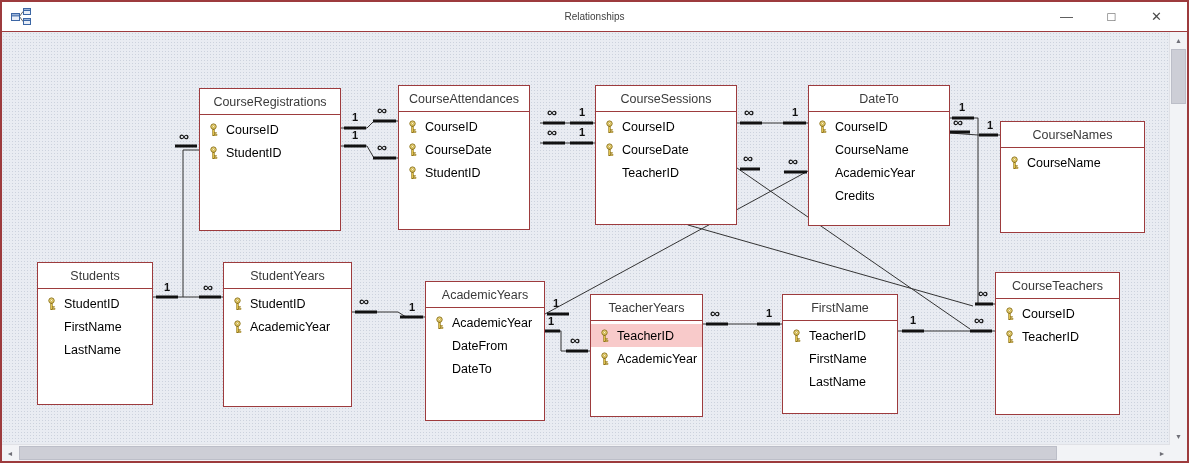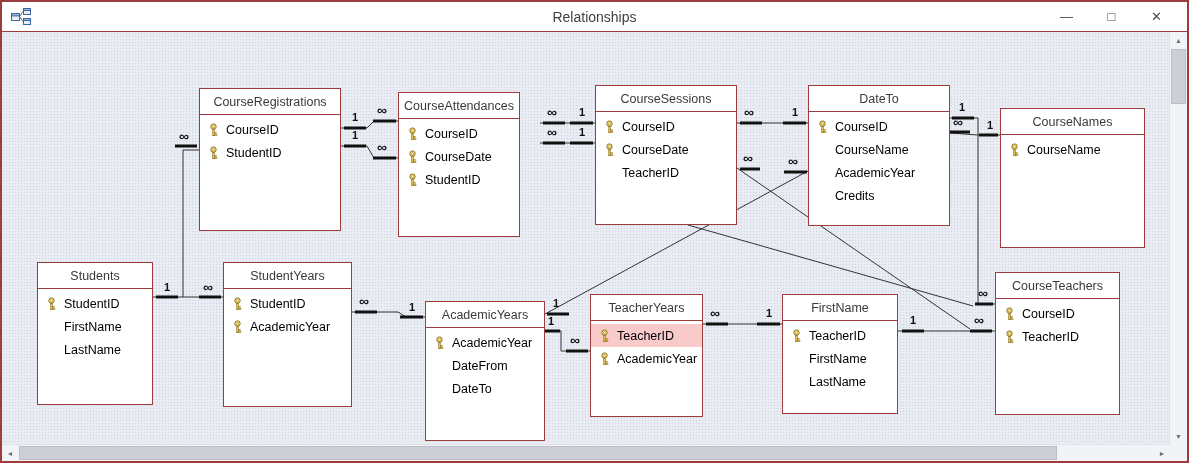--- a/index.html
+++ b/index.html
@@ -1,20 +1,20 @@
 <!DOCTYPE html>
 <html><head>
 <meta charset="utf-8">
 <style>
   html,body{margin:0;padding:0;background:#d8d8d8;font-family:"Liberation Sans",sans-serif;}
   .window{position:relative;width:1189px;height:463px;background:#fff;overflow:hidden;}
   .frame{position:absolute;inset:0;border:2px solid #9d3b3d;pointer-events:none;z-index:60;}
   .titlebar{position:absolute;top:2px;left:2px;right:2px;height:29px;background:#fff;border-bottom:1px solid #9d3b3d;display:flex;align-items:center;z-index:40;}
   .titlebar .appicon{margin-left:8px;width:22px;height:18px;display:inline-block;}
-  .title{position:absolute;left:0;right:0;text-align:center;font-size:14px;color:#3f3f3f;pointer-events:none;}
+  .title{position:absolute;left:0;right:0;text-align:center;font-size:10px;color:#3f3f3f;pointer-events:none;}
   .winbtns{position:absolute;right:8px;top:0;height:29px;display:flex;align-items:center;gap:0;}
   .winbtn{width:45px;height:29px;display:flex;align-items:center;justify-content:center;font-size:13px;color:#4a4a4a;cursor:default;}
   .canvas{position:absolute;top:32px;left:2px;right:19px;bottom:19px;background-color:#e9ecf2;
     background-image:radial-gradient(rgba(170,178,196,.45) .7px, transparent .8px);background-size:3px 3px;z-index:1;}
   svg.rel-layer{position:absolute;left:0;top:0;z-index:5;}
   .tbl{position:absolute;background:#fff;border:1px solid #9d3b3d;z-index:10;box-sizing:border-box;}
   .tbl-h{height:25px;border-bottom:1px solid #9d3b3d;display:flex;align-items:center;justify-content:center;
     font-size:12.5px;color:#3a3a3a;background:#fff;white-space:nowrap;overflow:hidden;}
   .tbl-f{margin-top:3px;}
   .frow{height:23px;display:flex;align-items:center;font-size:12.5px;color:#000000;}
@@ -184,21 +184,21 @@
                 <circle cx="5.5" cy="3.6" r="1" fill="#fffbe8" stroke="#b0922a" stroke-width="0.6"></circle>
                 <rect x="4.7" y="6.1" width="1.6" height="6.6" fill="#e3c44d" stroke="#8d731d" stroke-width="0.6"></rect>
                 <rect x="6.3" y="9.4" width="2" height="1.2" fill="#e3c44d" stroke="#8d731d" stroke-width="0.5"></rect>
                 <rect x="6.3" y="11.4" width="2.7" height="1.2" fill="#e3c44d" stroke="#8d731d" stroke-width="0.5"></rect>
               </svg>
             </span>
             <span>StudentID</span>
           </div>
         </div>
       </div>
-      <div class="tbl" style="left: 398px; top: 92px; width: 122px; height: 145px;">
+      <div class="tbl" style="left: 398px; top: 85px; width: 132px; height: 145px;">
         <div class="tbl-h">CourseAttendances</div>
         <div class="tbl-f">
           <div class="frow">
             <span class="kicon">
               <svg width="11" height="14" viewBox="0 0 11 14">
                 <circle cx="5.5" cy="3.6" r="2.7" fill="#f2dd7c" stroke="#8d731d"></circle>
                 <circle cx="5.5" cy="3.6" r="1" fill="#fffbe8" stroke="#b0922a" stroke-width="0.6"></circle>
                 <rect x="4.7" y="6.1" width="1.6" height="6.6" fill="#e3c44d" stroke="#8d731d" stroke-width="0.6"></rect>
                 <rect x="6.3" y="9.4" width="2" height="1.2" fill="#e3c44d" stroke="#8d731d" stroke-width="0.5"></rect>
                 <rect x="6.3" y="11.4" width="2.7" height="1.2" fill="#e3c44d" stroke="#8d731d" stroke-width="0.5"></rect>
@@ -287,21 +287,21 @@
           <div class="frow">
             <span class="kicon"></span>
             <span>AcademicYear</span>
           </div>
           <div class="frow">
             <span class="kicon"></span>
             <span>Credits</span>
           </div>
         </div>
       </div>
-      <div class="tbl" style="left: 1000px; top: 108px; width: 145px; height: 140px;">
+      <div class="tbl" style="left: 1000px; top: 121px; width: 145px; height: 112px;">
         <div class="tbl-h">CourseNames</div>
         <div class="tbl-f">
           <div class="frow">
             <span class="kicon">
               <svg width="11" height="14" viewBox="0 0 11 14">
                 <circle cx="5.5" cy="3.6" r="2.7" fill="#f2dd7c" stroke="#8d731d"></circle>
                 <circle cx="5.5" cy="3.6" r="1" fill="#fffbe8" stroke="#b0922a" stroke-width="0.6"></circle>
                 <rect x="4.7" y="6.1" width="1.6" height="6.6" fill="#e3c44d" stroke="#8d731d" stroke-width="0.6"></rect>
                 <rect x="6.3" y="9.4" width="2" height="1.2" fill="#e3c44d" stroke="#8d731d" stroke-width="0.5"></rect>
                 <rect x="6.3" y="11.4" width="2.7" height="1.2" fill="#e3c44d" stroke="#8d731d" stroke-width="0.5"></rect>
@@ -358,21 +358,21 @@
                 <circle cx="5.5" cy="3.6" r="1" fill="#fffbe8" stroke="#b0922a" stroke-width="0.6"></circle>
                 <rect x="4.7" y="6.1" width="1.6" height="6.6" fill="#e3c44d" stroke="#8d731d" stroke-width="0.6"></rect>
                 <rect x="6.3" y="9.4" width="2" height="1.2" fill="#e3c44d" stroke="#8d731d" stroke-width="0.5"></rect>
                 <rect x="6.3" y="11.4" width="2.7" height="1.2" fill="#e3c44d" stroke="#8d731d" stroke-width="0.5"></rect>
               </svg>
             </span>
             <span>AcademicYear</span>
           </div>
         </div>
       </div>
-      <div class="tbl" style="left: 425px; top: 281px; width: 120px; height: 140px; margin-top: 20px;">
+      <div class="tbl" style="left: 425px; top: 281px; width: 120px; height: 140px;">
         <div class="tbl-h">AcademicYears</div>
         <div class="tbl-f">
           <div class="frow">
             <span class="kicon">
               <svg width="11" height="14" viewBox="0 0 11 14">
                 <circle cx="5.5" cy="3.6" r="2.7" fill="#f2dd7c" stroke="#8d731d"></circle>
                 <circle cx="5.5" cy="3.6" r="1" fill="#fffbe8" stroke="#b0922a" stroke-width="0.6"></circle>
                 <rect x="4.7" y="6.1" width="1.6" height="6.6" fill="#e3c44d" stroke="#8d731d" stroke-width="0.6"></rect>
                 <rect x="6.3" y="9.4" width="2" height="1.2" fill="#e3c44d" stroke="#8d731d" stroke-width="0.5"></rect>
                 <rect x="6.3" y="11.4" width="2.7" height="1.2" fill="#e3c44d" stroke="#8d731d" stroke-width="0.5"></rect>

